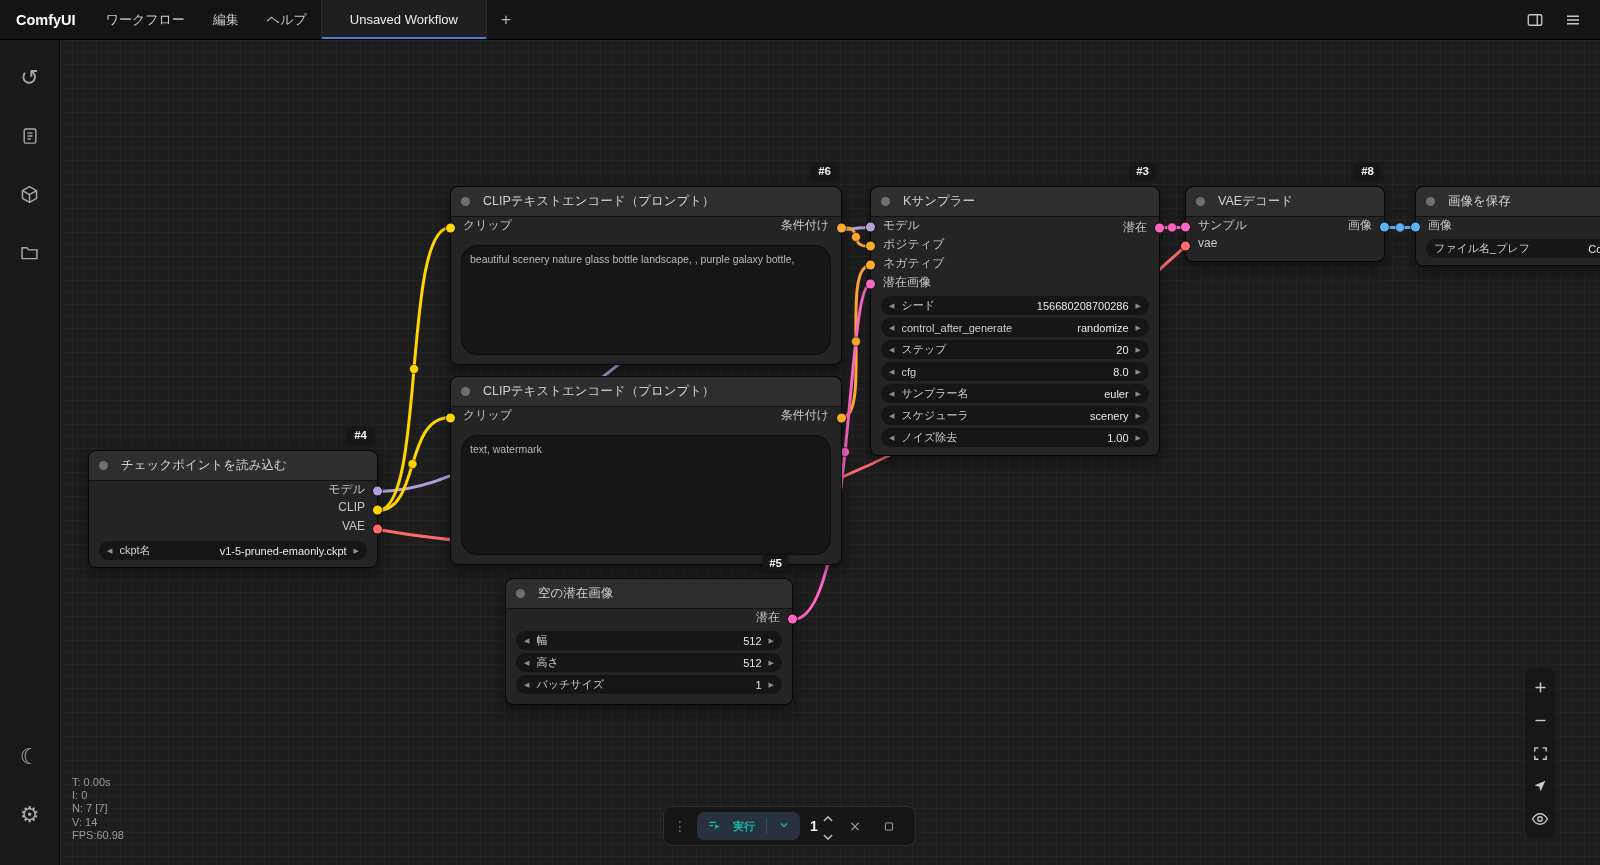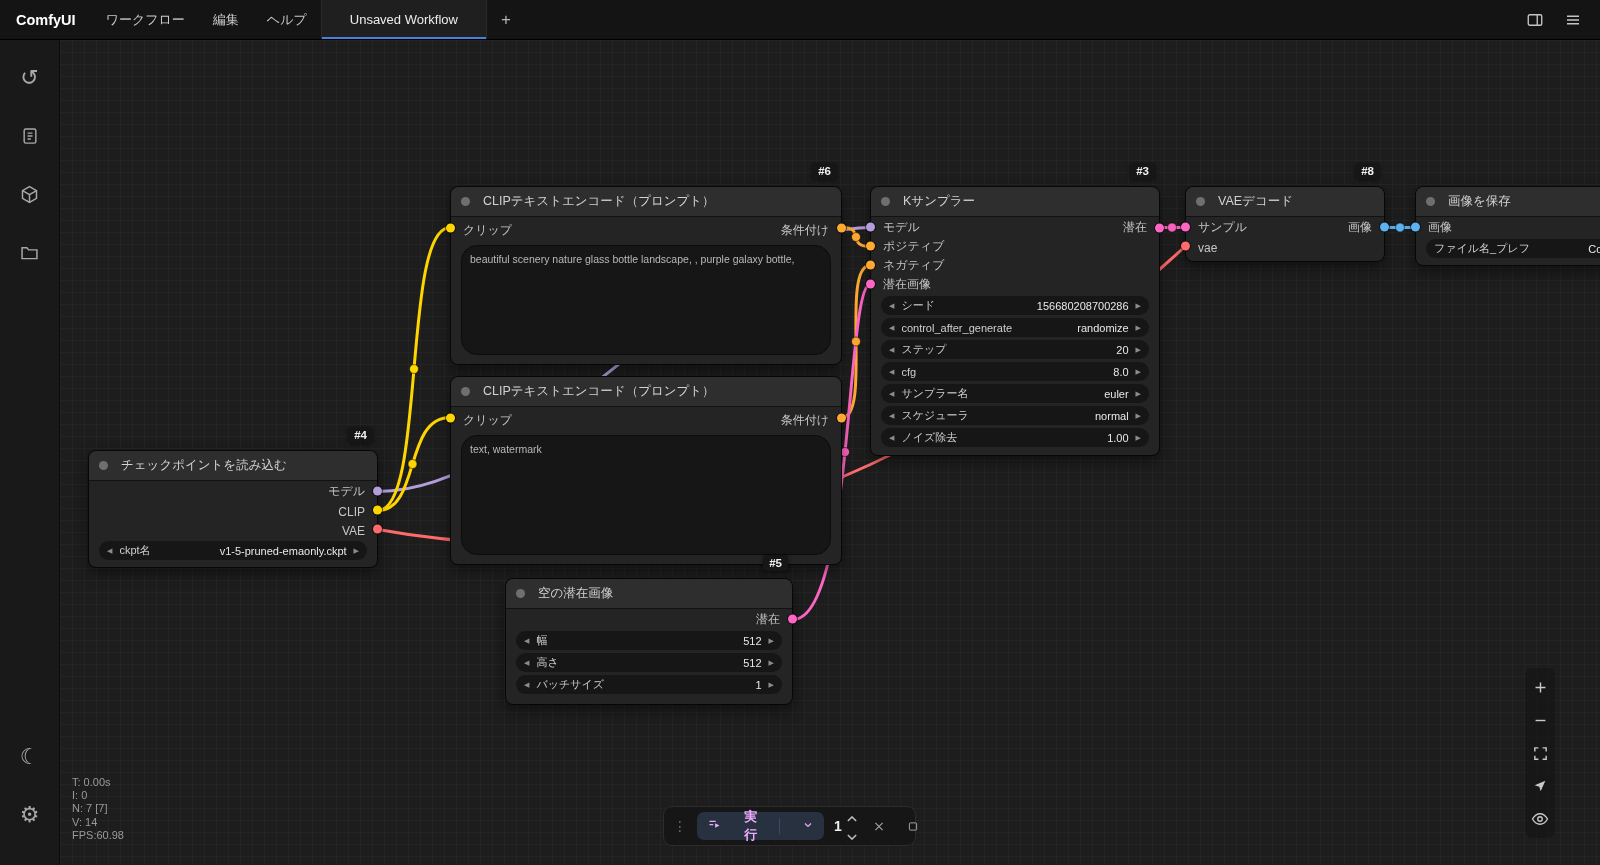--- a/index.html
+++ b/index.html
@@ -36,21 +36,21 @@
 
   
   .node { position:absolute; z-index:2; background:#242424; border:1px solid #070707; border-radius:8px;
           box-shadow:0 5px 14px rgba(0,0,0,.45); color:#c9c9c9; }
   .node-header { height:30px; display:flex; align-items:center; gap:13px; padding:0 10px; background:#2e2e2e;
                  border-bottom:1px solid #121212; border-radius:8px 8px 0 0; font-size:12.5px; color:#d2d2d2;
                  white-space:nowrap; overflow:hidden; }
   .status-dot { flex:0 0 auto; width:9px; height:9px; border-radius:50%; background:#6f6f6f; }
   .node-badge { position:absolute; top:-24px; right:4px; background:#161616; color:#f0f0f0; font-size:11.5px;
                 font-weight:700; padding:2px 6px; border-radius:3px; box-shadow:0 1px 4px rgba(0,0,0,.5); }
-  .slot-row { position:relative; height:22px; display:flex; align-items:flex-end; justify-content:space-between;
+  .slot-row { position:relative; height:22px; display:flex; align-items:flex-start; justify-content:space-between;
               padding:0 12px; font-size:12px; color:#c6c6c6; }
   .slot-row.right { justify-content:flex-end; }
   .slot-row.left  { justify-content:flex-start; }
   .krow { height:19px; }
   .port { position:absolute; top:50%; width:9px; height:9px; border-radius:50%; transform:translateY(-50%);
           box-shadow:0 0 0 1px rgba(0,0,0,.55); }
   .port.in { left:-5px; } .port.out { right:-5px; }
   .c-model{background:#b39ddb} .c-clip{background:#ffd500} .c-vae{background:#ff6b6b}
   .c-cond{background:#ffa931} .c-latent{background:#ff66c4} .c-image{background:#5db2f2}
   .kout { position:absolute; top:31px; right:12px; height:19px; display:flex; align-items:center; font-size:12px; }
@@ -63,22 +63,22 @@
   .prompt { margin:6px 10px; background:#161616; border:1px solid #0c0c0c; border-radius:16px;
             padding:6px 8px; font-size:10.5px; line-height:1.4; color:#b9b9b9; overflow:hidden; text-align:left; }
 
   
   .stats { position:absolute; left:12px; top:736px; z-index:3; font-size:11px; line-height:1.2; color:#9a9a9a; }
 
   
   .runbar { position:absolute; left:603px; top:766px; width:253px; height:40px; z-index:5; background:#161616;
             border:1px solid #2c2c2c; border-radius:9px; display:flex; align-items:center; gap:10px; padding:0 9px; }
   .drag { color:#6b6b6b; font-size:14px; line-height:1; }
-  .run-btn { display:flex; align-items:center; gap:22px; height:28px; padding:0 10px; background:#27313f;
-             border:none; border-radius:7px; color:#f0abfc; font-size:13px; font-weight:600; }
+  .run-btn { display:flex; align-items:center; gap:11px; height:28px; padding:0 10px; background:#27313f;
+             border:none; border-radius:7px; color:#14b8a6; font-size:11px; font-weight:600; }
   .run-sep { width:1px; height:16px; background:#3c4a5f; }
   .count-wrap { display:flex; align-items:center; gap:5px; color:#efefef; font-size:14px; font-weight:700; }
   .steppers { display:flex; flex-direction:column; gap:2px; color:#bdbdbd; }
   .xbtn, .stopbtn { display:flex; align-items:center; justify-content:center; width:24px; height:24px;
                     color:#a8a8a8; background:none; border:none; }
 
   
   .zoombar { position:absolute; left:1465px; top:628px; width:30px; z-index:5; display:flex; flex-direction:column;
              align-items:center; gap:9px; padding:7px 0; background:rgba(18,18,18,.55); border-radius:8px; }
   .zoom-btn { width:24px; height:24px; display:flex; align-items:center; justify-content:center; color:#c9c9c9; }
@@ -269,21 +269,21 @@
       </div>
       <div class="widget">
         <span class="arr">◀</span>
         <span>サンプラー名</span>
         <span class="wvalue">euler</span>
         <span class="arr">▶</span>
       </div>
       <div class="widget">
         <span class="arr">◀</span>
         <span>スケジューラ</span>
-        <span class="wvalue">normal</span>
+        <span class="wvalue">scenery</span>
         <span class="arr">▶</span>
       </div>
       <div class="widget">
         <span class="arr">◀</span>
         <span>ノイズ除去</span>
         <span class="wvalue">1.00</span>
         <span class="arr">▶</span>
       </div>
     </div>
 

